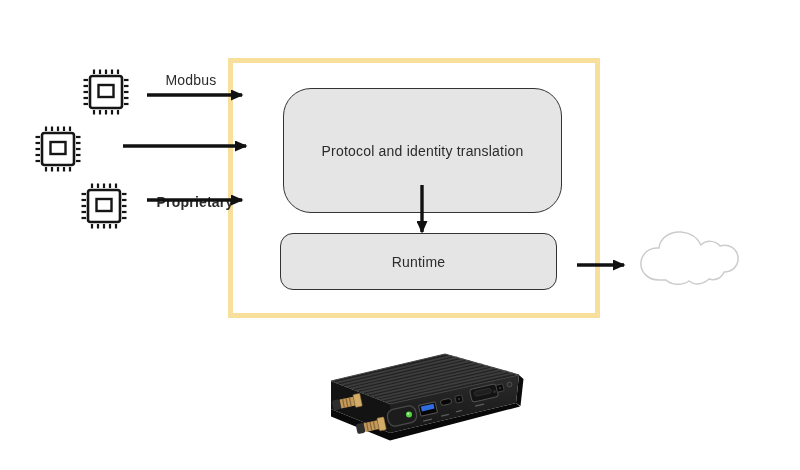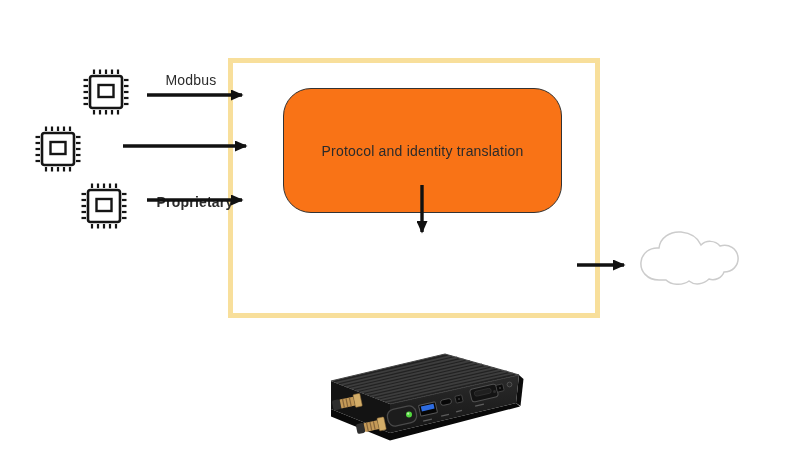--- a/index.html
+++ b/index.html
@@ -18,21 +18,21 @@
     position:absolute;left:228px;top:58px;
     width:362px;height:250px;
     border:5px solid var(--gateway-border,#f8df9b);
     background:transparent;
   }
 
   
   .flow-box{
     position:absolute;
     border:1.5px solid var(--box-stroke,#333333);
-    background:#f97316;
+    background:#e5e5e5;
     display:flex;align-items:center;justify-content:center;
     font-size:14px;letter-spacing:.2px;color:var(--text,#2b2b2b);
   }
   .translation-box{left:283px;top:88px;width:277px;height:123px;border-radius:28px;}
   .runtime-box{left:280px;top:233px;width:275px;height:55px;border-radius:13px;}
 
   
   .proto-label{
     position:absolute;
     text-align:center;
@@ -61,20 +61,23 @@
 </style>
 </head>
 <body>
 
 <div class="canvas">
 
   <div class="gateway-box"></div>
 
   <div class="flow-box translation-box">
     <span>Protocol and identity translation</span>
+  </div>
+  <div class="flow-box runtime-box">
+    <span>Runtime</span>
   </div>
 
   <div class="proto-label label-modbus">Modbus</div>
   <div class="proto-label label-proprietary">Proprietary</div>
 
   <svg class="chip-svg chip-1" viewBox="0 0 54 54">
     <rect class="chip-line" x="11" y="11" width="32" height="32" rx="2.5" stroke-width="2.6" fill="#fff"></rect>
     <rect class="chip-line" x="19.5" y="20" width="15" height="12" stroke-width="2.4"></rect>
     <g class="chip-line" stroke-width="2.2">
       <line x1="15" y1="4.5" x2="15" y2="9"></line>

